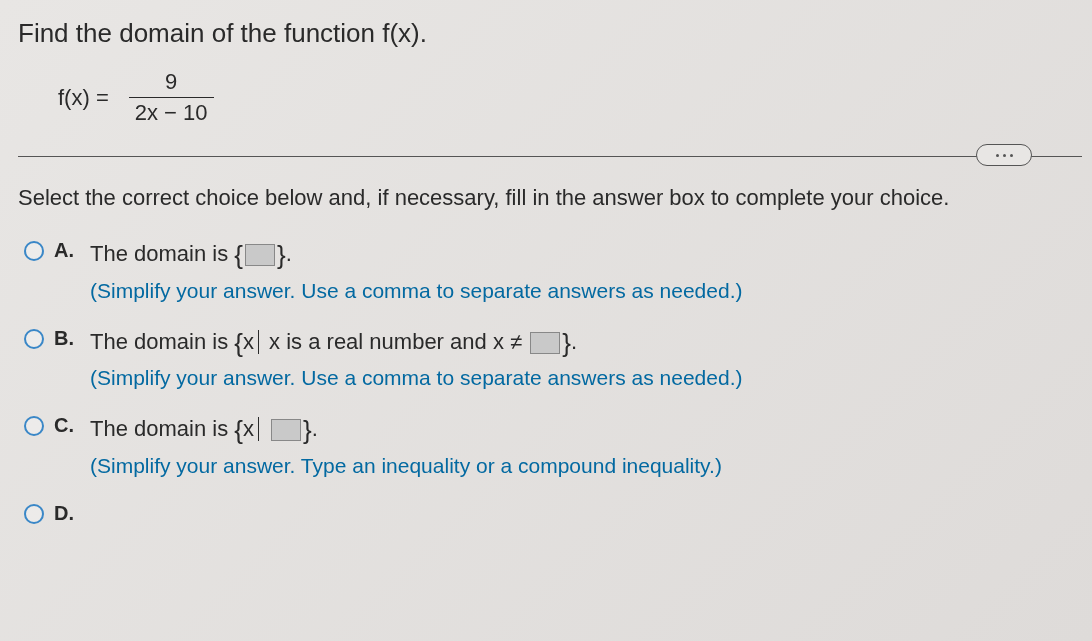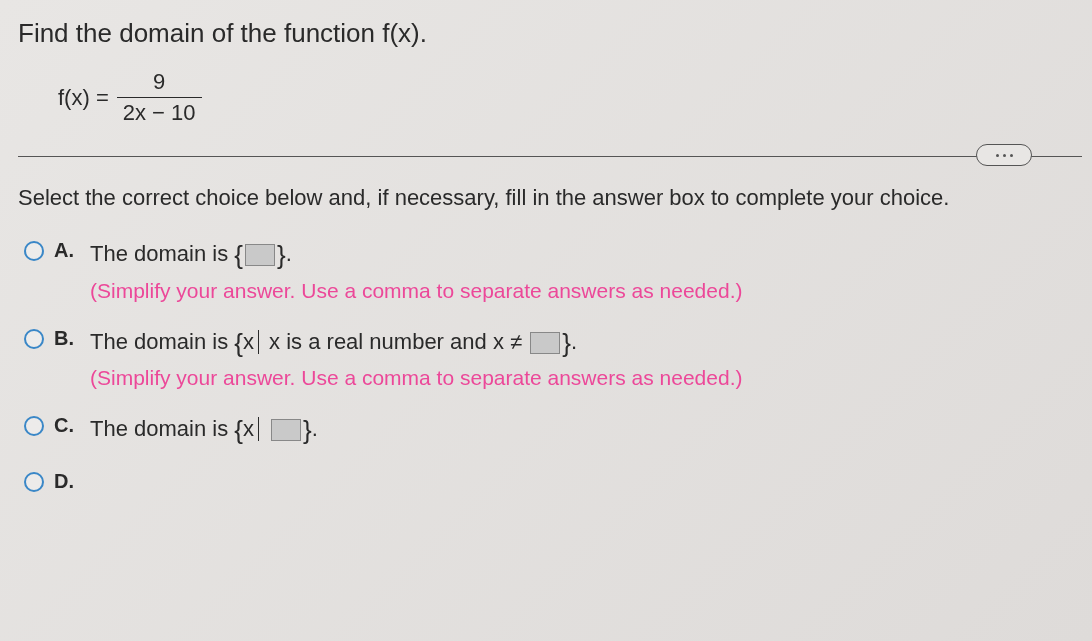--- a/index.html
+++ b/index.html
@@ -18,21 +18,21 @@
       margin-bottom: 20px;
     }
     .formula-block {
       margin-left: 40px;
       margin-bottom: 30px;
       font-size: 22px;
       display: flex;
       align-items: center;
     }
     .fx-eq {
-      margin-right: 8px;
+      margin-right: 20px;
     }
     .fraction {
       display: inline-flex;
       flex-direction: column;
       align-items: center;
       vertical-align: middle;
     }
     .frac-num {
       padding: 0 6px 2px 6px;
     }
@@ -101,21 +101,21 @@
       margin-right: 12px;
       margin-top: 2px;
       min-width: 24px;
     }
     .choice-body {
       font-size: 22px;
       line-height: 1.45;
     }
     .hint {
       font-size: 21px;
-      color: #ec4899;
+      color: #0369a1;
     }
     .blank-box {
       display: inline-block;
       width: 30px;
       height: 22px;
       background: #c9c9c9;
       border: 1px solid #888;
       vertical-align: middle;
       margin: 0 2px;
     }
@@ -177,20 +177,21 @@
       <span class="hint">(Simplify your answer. Use a comma to separate answers as needed.)</span>
     </div>
   </div>
 
   <div class="choice">
     <div class="radio"></div>
     <div class="choice-letter">C.</div>
     <div class="choice-body">
       <span>The domain is </span><span class="set-brace">{</span><span>x</span><span class="abs-bar"></span> <span class="blank-box"></span><span class="set-brace">}</span><span>.</span>
       <br>
+      <span class="hint">(Simplify your answer. Type an inequality or a compound inequality.)</span>
     </div>
   </div>
 
   <div class="choice">
     <div class="radio"></div>
     <div class="choice-letter">D.</div>
   </div>
 
 </div>
 

